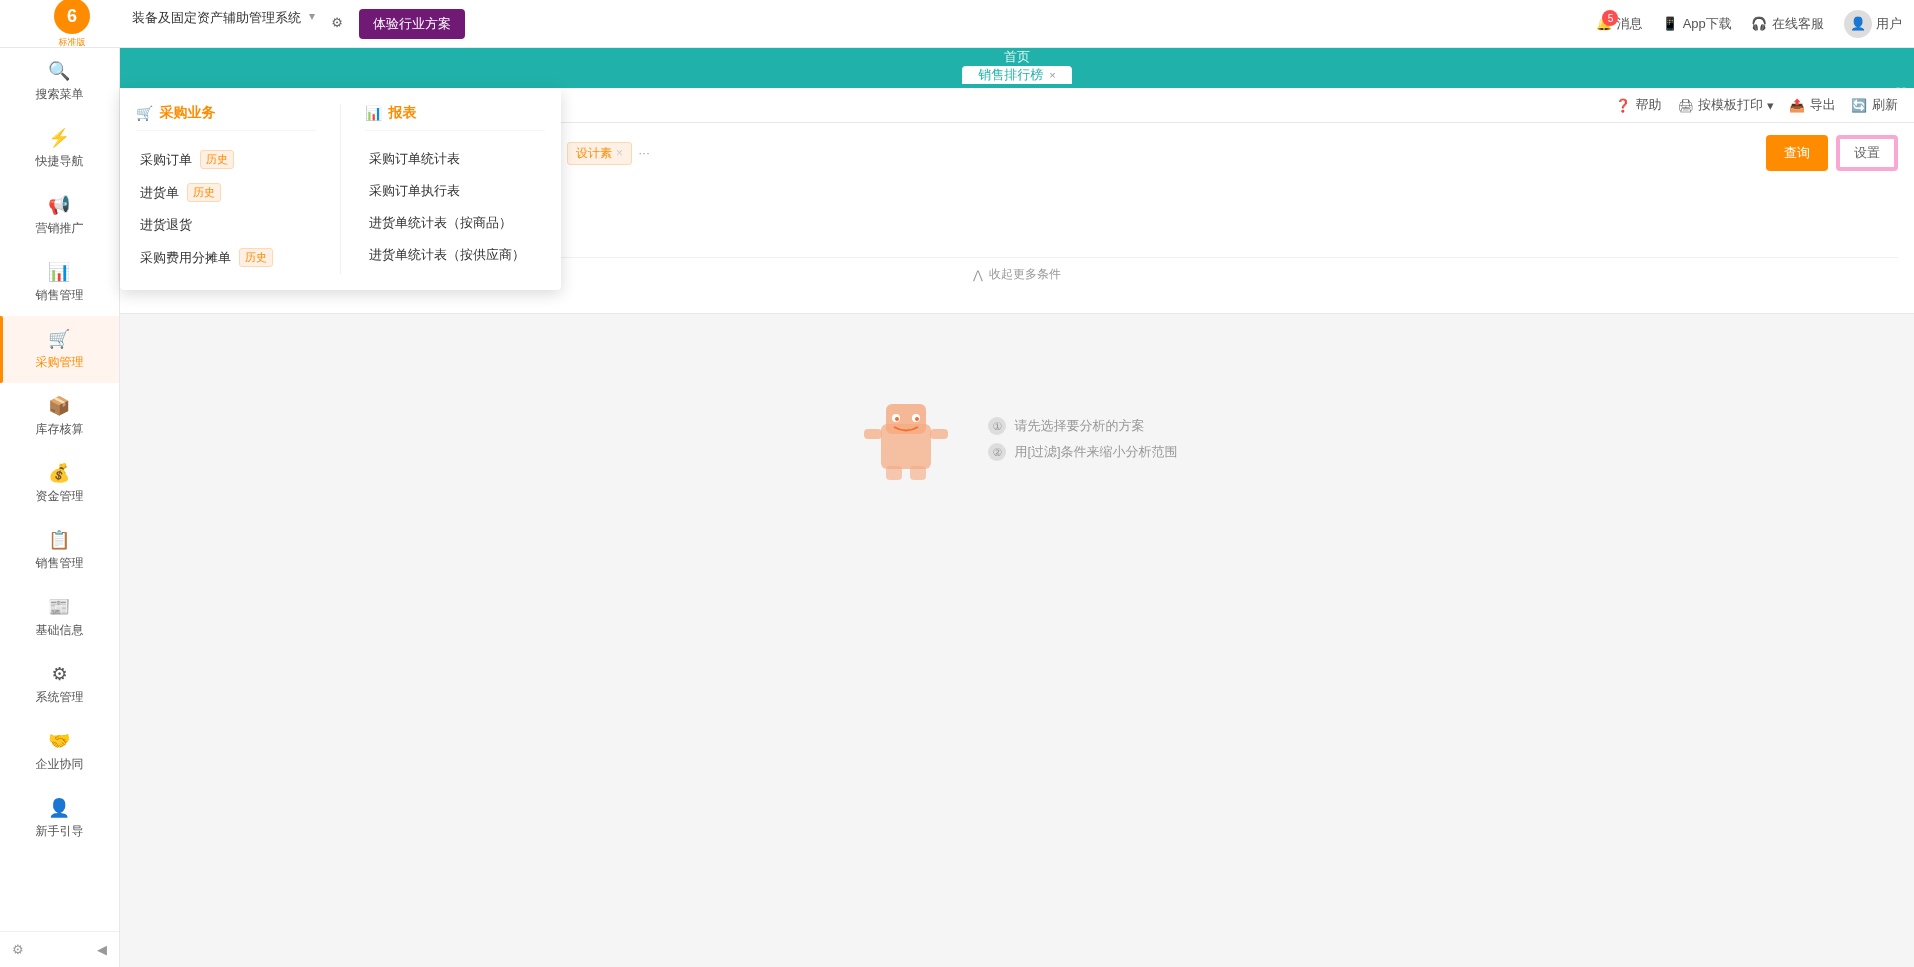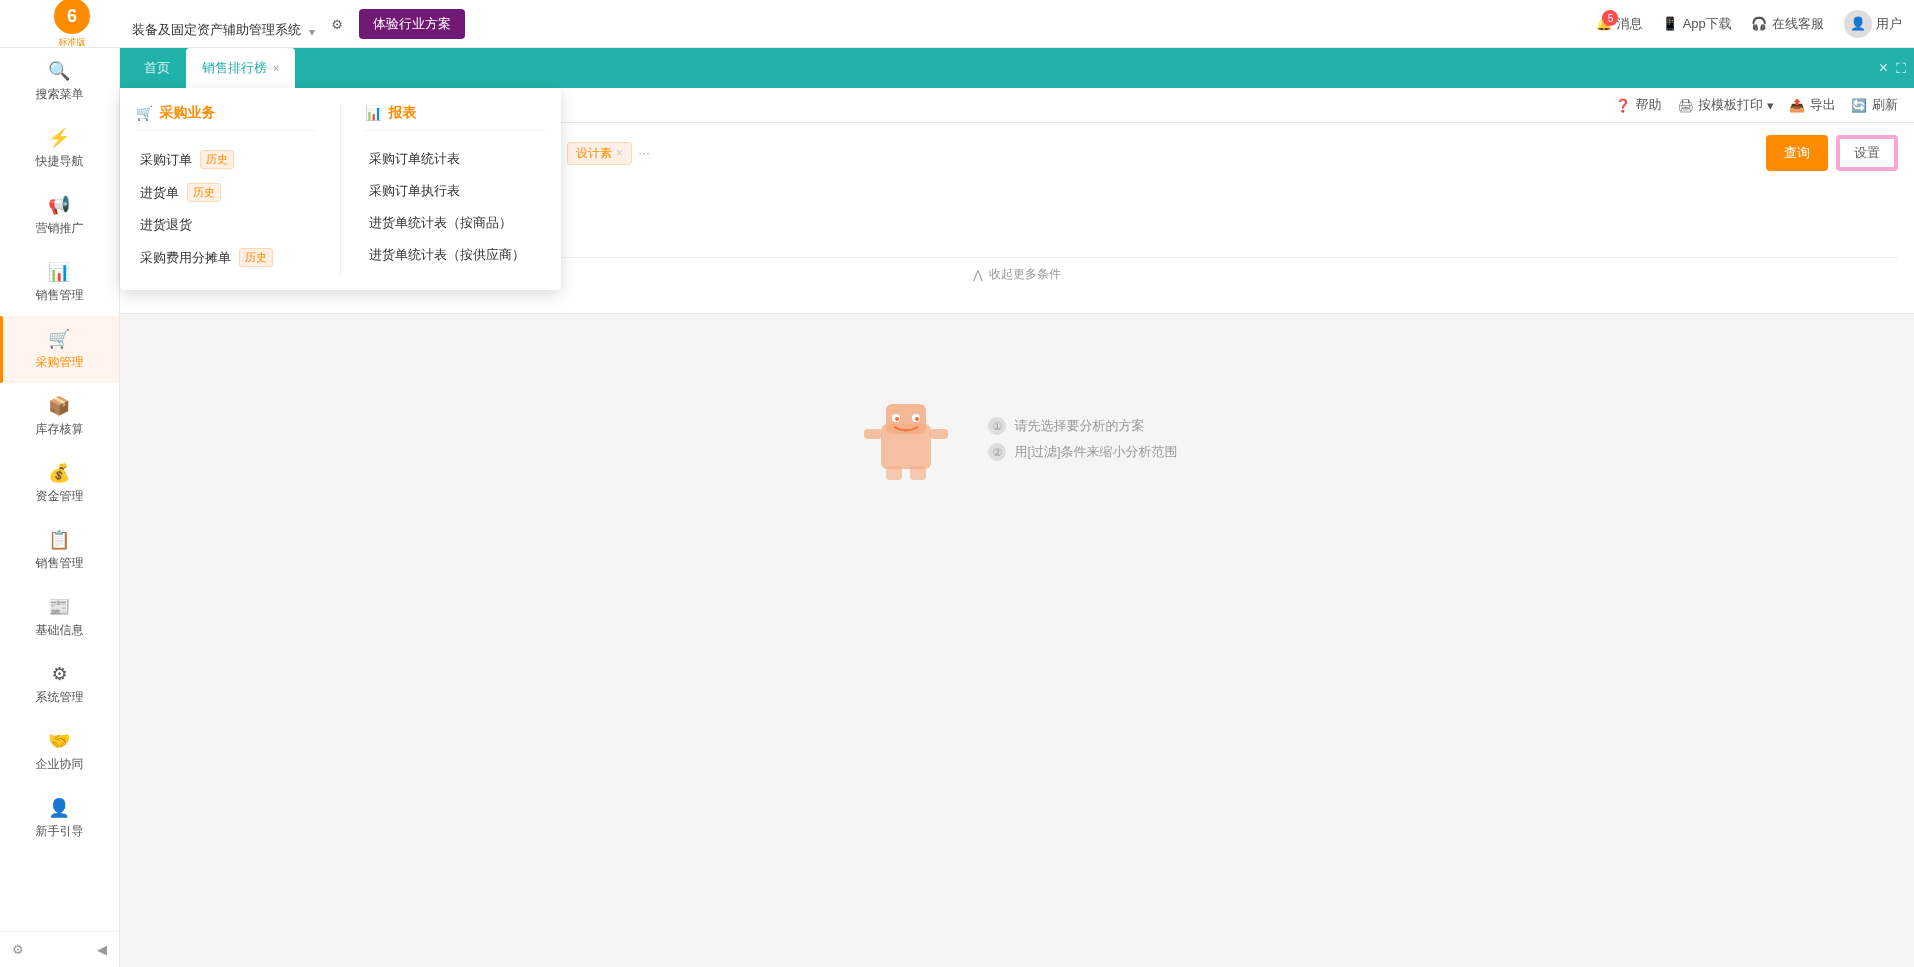--- a/index.html
+++ b/index.html
@@ -36,21 +36,21 @@
       font-size: 18px;
       font-weight: bold;
     }
     .logo-text {
       font-size: 9px;
       color: #ff8c00;
       margin-top: 2px;
     }
     .system-title-area {
       display: flex;
-      align-items: flex-end;
+      align-items: flex-start;
       gap: 8px;
       flex: 1;
     }
     .system-title {
       font-size: 13px;
       color: #333;
     }
     .title-arrow {
       color: #999;
       font-size: 12px;
@@ -165,20 +165,21 @@
       background: #20b2aa;
       display: flex;
       align-items: center;
       height: 40px;
       position: fixed;
       top: 48px;
       left: 120px;
       right: 0;
       z-index: 40;
       padding: 0 8px;
+      flex-direction: column;
     }
     .tab-item {
       height: 100%;
       padding: 0 16px;
       display: flex;
       align-items: center;
       cursor: pointer;
       font-size: 13px;
       color: rgba(255,255,255,0.85);
       gap: 6px;

